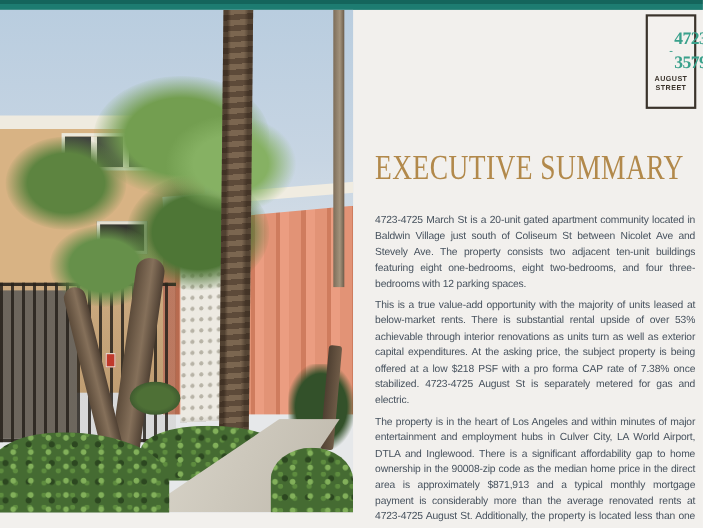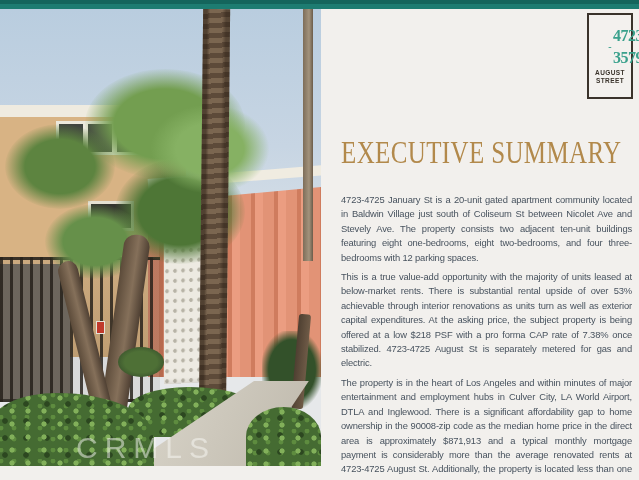--- a/index.html
+++ b/index.html
@@ -144,31 +144,30 @@
     <div class="yucca y5"></div>
     <div class="yucca-trunk"></div>
     <div class="yucca-trunk t2"></div>
     <div class="palm-main"></div>
     <div class="ivy-mid ivy-tex"></div>
     <div class="walkway"></div>
     <div class="dirt"></div>
     <div class="right-plants ivy-tex"></div>
     <div class="ivy-left ivy-tex"></div>
     <div class="bush"></div>
-    <div class="watermark">CRMLS</div>
   </div>
 
   <div class="badge">
     <div class="badge-num">4723</div>
     <div class="badge-dash">-</div>
     <div class="badge-num">3579</div>
     <div class="badge-street">AUGUST</div>
     <div class="badge-street">STREET</div>
   </div>
 
   <h1 class="title">EXECUTIVE SUMMARY</h1>
 
   <div class="body-text">
-    <p>4723-4725 January St is a 20-unit gated apartment community located in Baldwin Village just south of Coliseum St between Nicolet Ave and Stevely Ave. The property consists two adjacent ten-unit buildings featuring eight one-bedrooms, eight two-bedrooms, and four three-bedrooms with 12 parking spaces.</p>
+    <p>4723-4725 March St is a 20-unit gated apartment community located in Baldwin Village just south of Coliseum St between Nicolet Ave and Stevely Ave. The property consists two adjacent ten-unit buildings featuring eight one-bedrooms, eight two-bedrooms, and four three-bedrooms with 12 parking spaces.</p>
     <p>This is a true value-add opportunity with the majority of units leased at below-market rents. There is substantial rental upside of over 53% achievable through interior renovations as units turn as well as exterior capital expenditures. At the asking price, the subject property is being offered at a low $218 PSF with a pro forma CAP rate of 7.38% once stabilized. 4723-4725 August St is separately metered for gas and electric.</p>
     <p>The property is in the heart of Los Angeles and within minutes of major entertainment and employment hubs in Culver City, LA World Airport, DTLA and Inglewood. There is a significant affordability gap to home ownership in the 90008-zip code as the median home price in the direct area is approximately $871,913 and a typical monthly mortgage payment is considerably more than the average renovated rents at 4723-4725 August St. Additionally, the property is located less than one mile from Kaiser Permanente and the Baldwin Hills Shopping Center.</p>
   </div>
 </div>
 
 </body></html>

